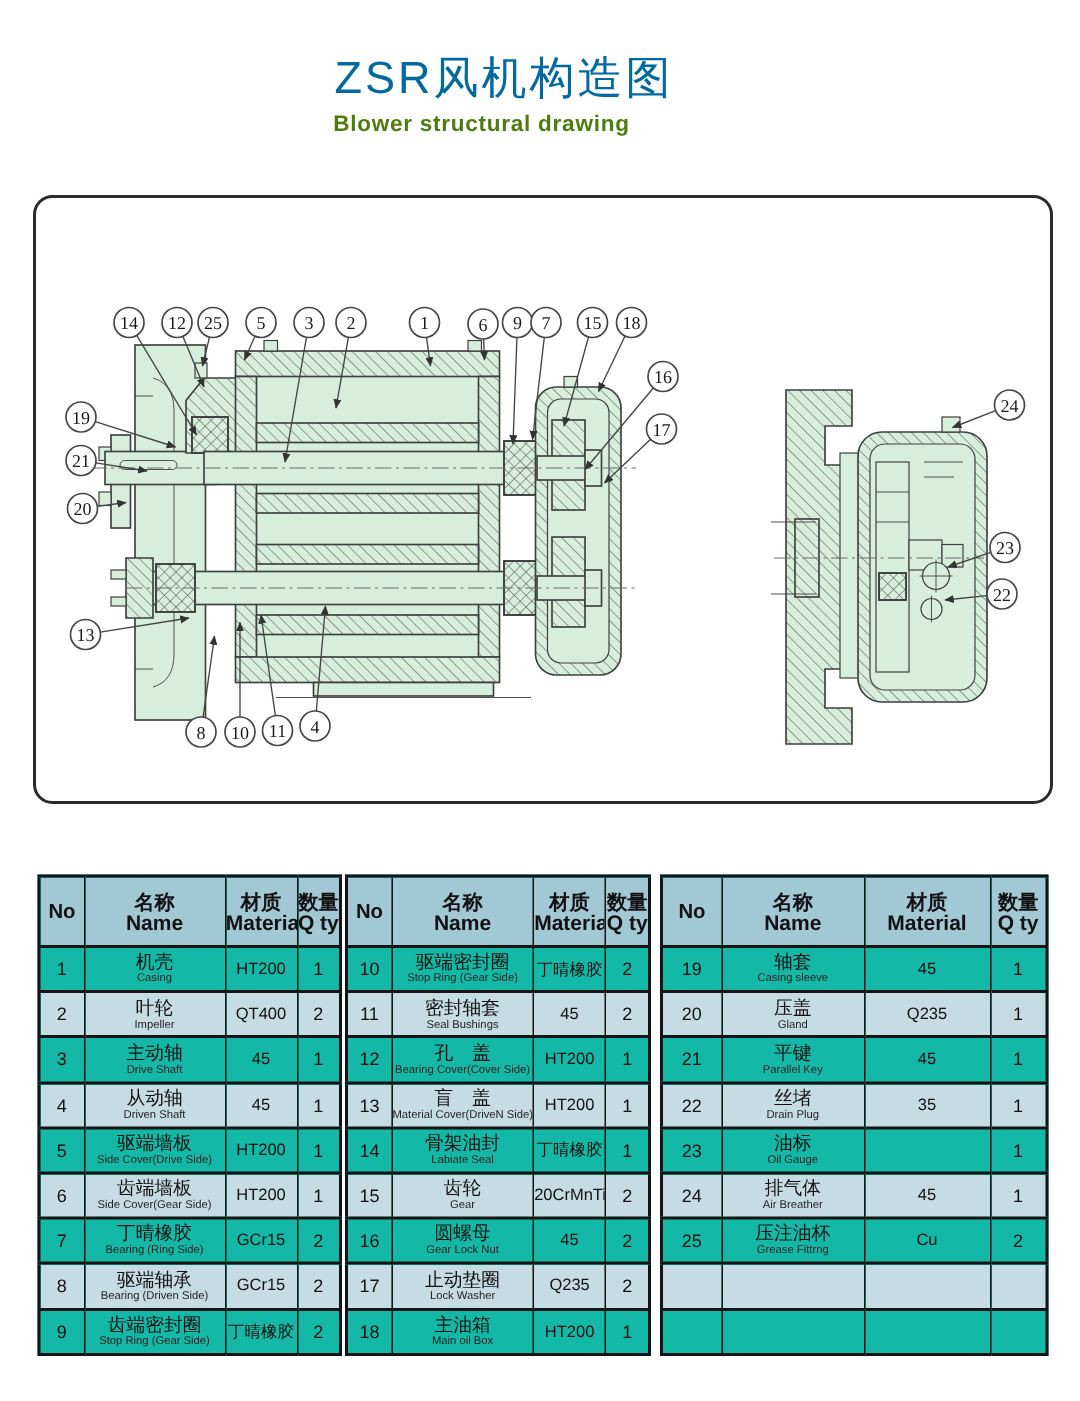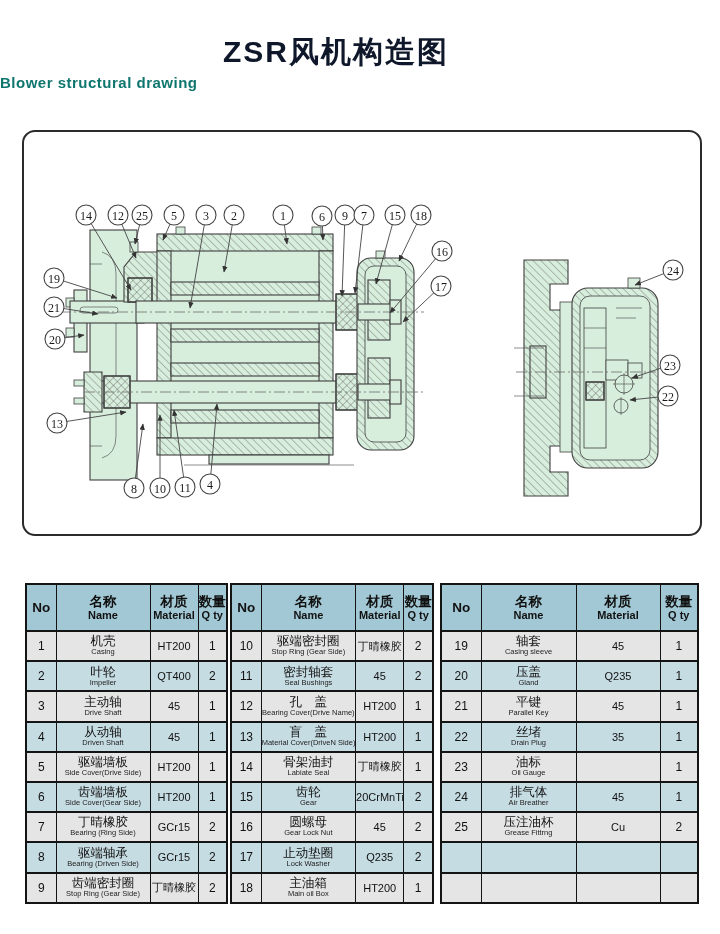--- a/index.html
+++ b/index.html
@@ -3,25 +3,25 @@
 <meta charset="utf-8">
 <style>
   html,body{margin:0;padding:0;}
   body{
     width:720px;height:934px;position:relative;background:#ffffff;
     font-family:"Liberation Sans",sans-serif;color:#111;overflow:hidden;
   }
   
   .title-zh{
     position:absolute;left:0;top:32px;width:672px;text-align:center;
-    font-size:30px;font-weight:bold;letter-spacing:2px;color:#0f172a;
+    font-size:30px;font-weight:normal;letter-spacing:2px;color:#0369a1;
   }
   .title-en{
-    position:absolute;left:0;top:74px;width:642px;text-align:left;
-    font-size:15px;font-weight:bold;letter-spacing:.5px;color:#0f766e;
+    position:absolute;left:0;top:74px;width:642px;text-align:center;
+    font-size:15px;font-weight:bold;letter-spacing:.5px;color:#4d7c0f;
   }
   
   .frame{
     position:absolute;left:22px;top:130px;width:676px;height:402px;
     border:2px solid #2b2b2b;border-radius:13px;background:#fff;
   }
   .frame svg{position:absolute;left:0;top:0;}
   
   .grn  {fill:var(--drawing_fill,#d8eedd);stroke:#3f3f3f;stroke-width:1.1;}
   .grn2 {fill:var(--drawing_fill,#d8eedd);stroke:#3f3f3f;stroke-width:.8;}
@@ -30,33 +30,33 @@
   .hov  {fill:url(#h2);stroke:#3f3f3f;stroke-width:1.1;}
   .pl   {stroke:#4d4d4d;stroke-width:.7;}
   .thin {stroke:#3f3f3f;stroke-width:.6;fill:none;}
   .cl   {stroke:#6a6a6a;stroke-width:.8;fill:none;stroke-dasharray:11 3 2 3;}
   .ldr  {stroke:#444;stroke-width:.9;fill:none;}
   .cc   {fill:#fff;stroke:#444;stroke-width:1.1;}
   .cn   {font-family:"Liberation Serif",serif;font-size:12px;fill:#1a1a1a;
          text-anchor:middle;dominant-baseline:central;}
   
   .parts{
-    position:absolute;border-collapse:collapse;table-layout:fixed;background:#e5e5e5;
+    position:absolute;border-collapse:collapse;table-layout:fixed;background:#14b8a6;
     border:2px solid #141414;
   }
   .parts th,.parts td{
     border-left:1px solid #141414;border-right:1px solid #141414;
     border-top:2px solid #141414;border-bottom:2px solid #141414;
     padding:0;text-align:center;vertical-align:middle;overflow:hidden;white-space:nowrap;
   }
   .parts thead tr{height:47px;background:var(--table_header_bg,#a2c8d5);}
   .parts tbody tr{height:30.2px;}
   .parts tbody tr.shade{background:var(--row_shade_bg,#c6dce3);}
   .hzh{font-size:13.5px;line-height:15px;}
-  .hen{font-size:11px;line-height:12px;}
+  .hen{font-size:14px;line-height:12px;}
   .no {font-size:12px;}
   .zh {font-size:12.5px;line-height:13px;}
   .en {font-size:7.5px;line-height:8.5px;color:#222;}
   .mat{font-size:11px;}
   .qty{font-size:12px;}
   .t1{left:25px;top:583px;width:203px;}
   .t2{left:230px;top:583px;width:204px;}
   .t3{left:440px;top:583px;width:259px;}
 </style>
 </head>
@@ -394,21 +394,21 @@
             <div class="zh">密封轴套</div>
             <div class="en">Seal Bushings</div>
           </td>
           <td class="mat">45</td>
           <td class="qty">2</td>
         </tr>
         <tr>
           <td class="no">12</td>
           <td class="nm">
             <div class="zh">孔　盖</div>
-            <div class="en">Bearing Cover(Drive Name)</div>
+            <div class="en">Bearing Cover(Cover Side)</div>
           </td>
           <td class="mat">HT200</td>
           <td class="qty">1</td>
         </tr>
         <tr class="shade">
           <td class="no">13</td>
           <td class="nm">
             <div class="zh">盲　盖</div>
             <div class="en">Material Cover(DriveN Side)</div>
           </td>

